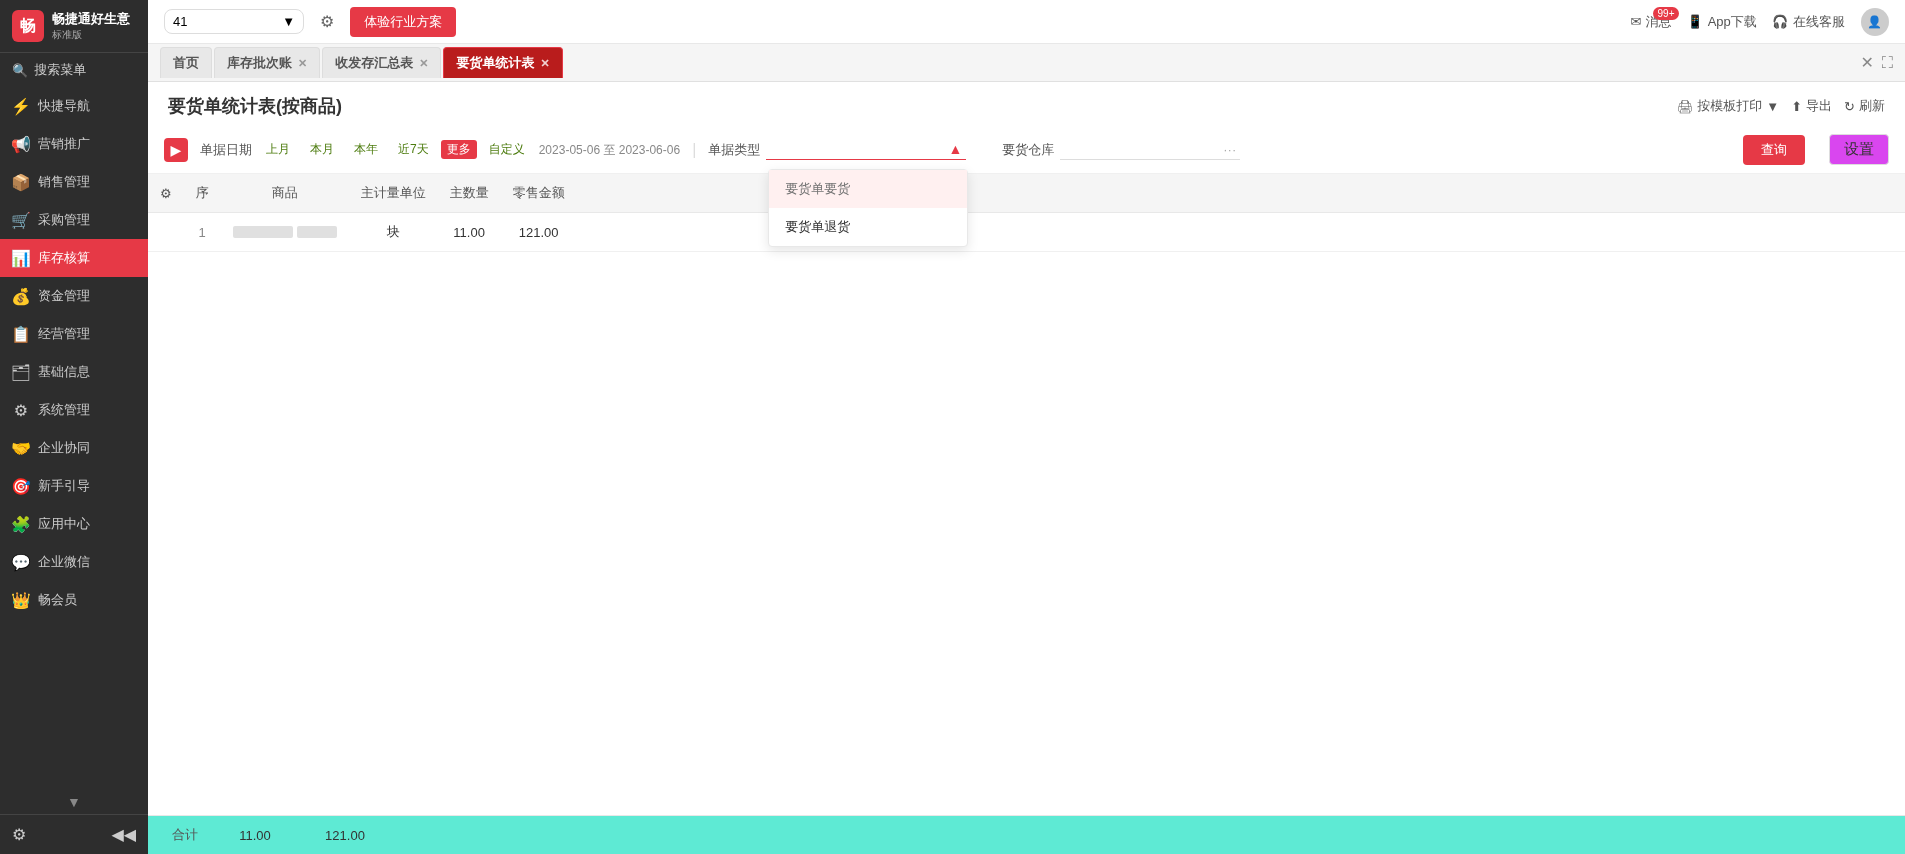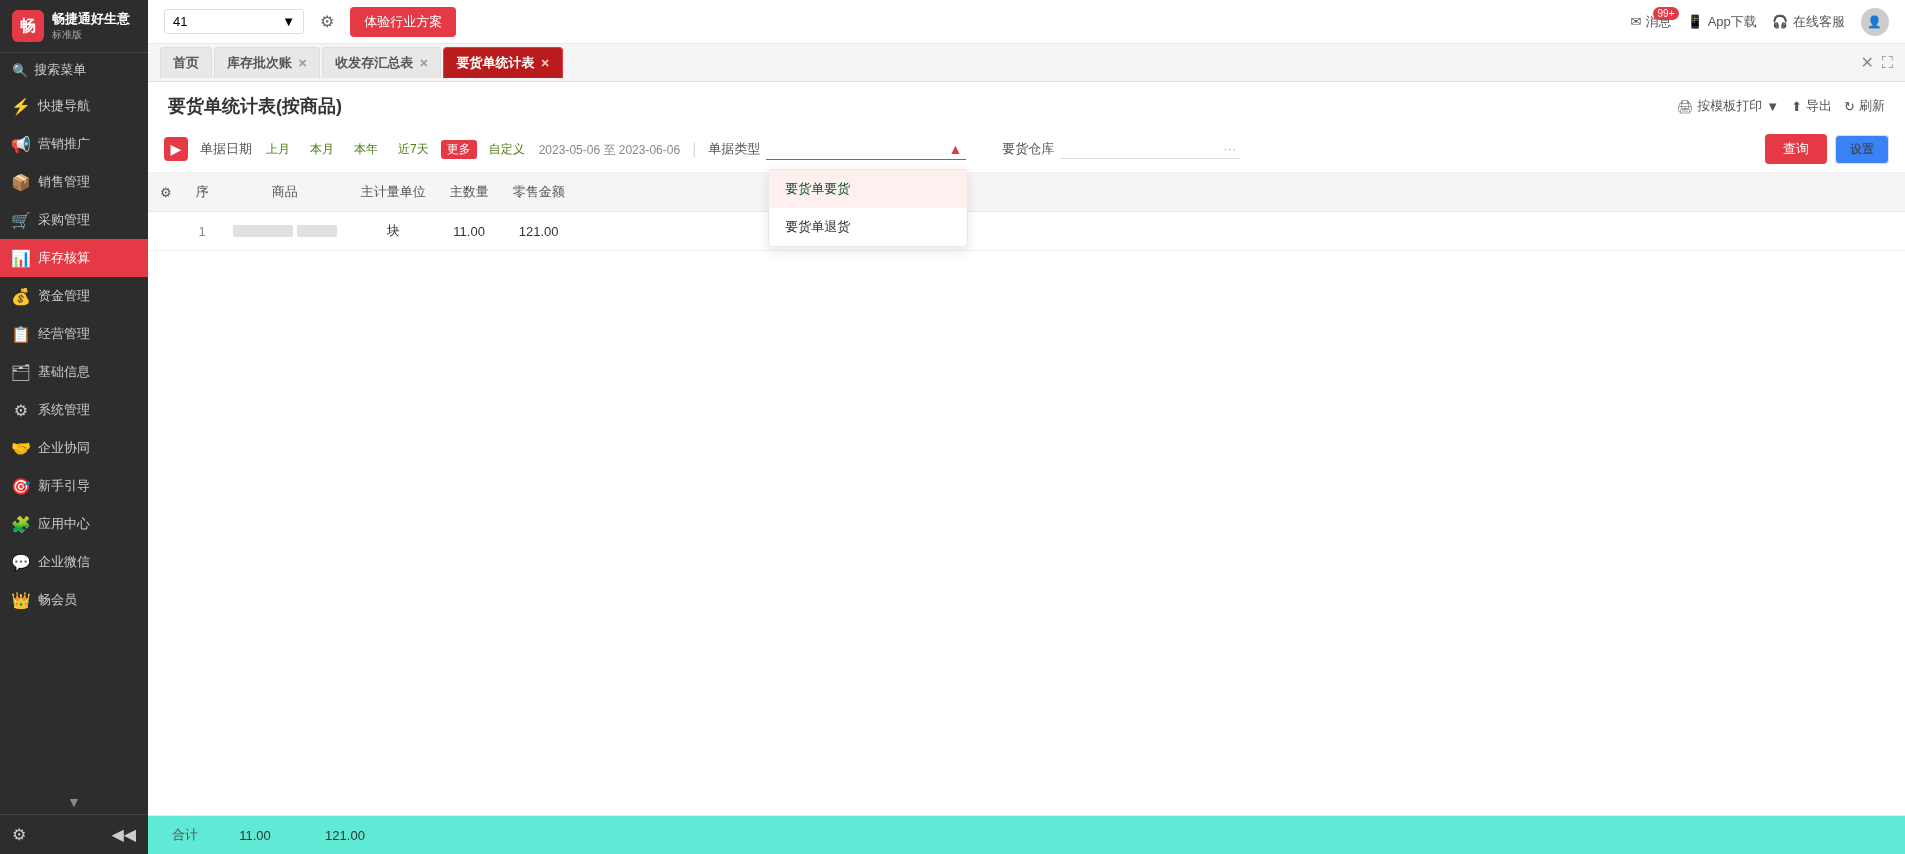--- a/index.html
+++ b/index.html
@@ -84,21 +84,21 @@
       display: flex;
       align-items: center;
       padding: 0 16px;
       height: 44px;
       border-bottom: 1px solid #e8e8e8;
       gap: 16px;
       flex-shrink: 0;
     }
     .top-header .store-selector {
       display: flex; align-items: center; gap: 4px;
-      border: 1px solid #ddd; border-radius: 3px;
+      border: 1px solid #ddd; border-radius: 8px;
       padding: 4px 8px; font-size: 13px; cursor: pointer;
       min-width: 140px;
     }
     .top-header .settings-icon { color: #666; cursor: pointer; font-size: 16px; }
     .trial-btn {
       background: #e63946; color: #fff; border: none;
       padding: 6px 14px; border-radius: 4px; cursor: pointer; font-size: 13px;
     }
     .top-header-right {
       margin-left: auto;
@@ -214,42 +214,42 @@
       min-width: 180px; padding: 2px 4px;
       display: flex; align-items: center; justify-content: space-between;
       cursor: pointer;
     }
 
     .query-btn {
       background: #e63946; color: #fff; border: none;
       padding: 6px 18px; border-radius: 4px; cursor: pointer; font-size: 13px;
     }
     .settings-btn {
-      background: #3b82f6; color: #333;
+      background: #d946ef; color: #333;
       border: 1px solid #ddd;
-      padding: 5px 14px; border-radius: 4px; cursor: pointer; font-size: 12px;
+      padding: 5px 14px; border-radius: 4px; cursor: pointer; font-size: 15px;
     }
 
     
     .dropdown-overlay {
       position: absolute;
       background: #fff;
       border: 1px solid #e8e8e8;
       border-radius: 4px;
       box-shadow: 0 4px 12px rgba(0,0,0,0.1);
       z-index: 100;
       min-width: 200px;
     }
     .dropdown-item {
       padding: 10px 16px;
       cursor: pointer;
       font-size: 13px;
       color: #333;
     }
-    .dropdown-item.selected { background: #fff0f0; color: #14532d; }
+    .dropdown-item.selected { background: #fff0f0; color: #737373; }
 
     
     .table-wrap {
       flex: 1;
       overflow: auto;
       position: relative;
     }
     table {
       width: 100%;
       border-collapse: collapse;
@@ -486,21 +486,21 @@
       </div>
 
       <div class="filter-group" style="margin-left:24px;justify-content:center;">
         <span class="filter-label">要货仓库</span>
         <div class="warehouse-selector">
           <span></span>
           <span style="color:#aaa;">···</span>
         </div>
       </div>
 
-      <div style="margin-left: auto; display:flex; gap:8px; align-items:center;padding-left:13px;">
+      <div style="margin-left: auto; display:flex; gap:24px; align-items:center;padding-left:13px;">
         <button class="query-btn">查询</button>
         <button class="settings-btn">设置</button>
       </div>
     </div>
 
     <div class="table-wrap">
       <table>
         <thead>
           <tr>
             <th class="gear-th">⚙</th>

